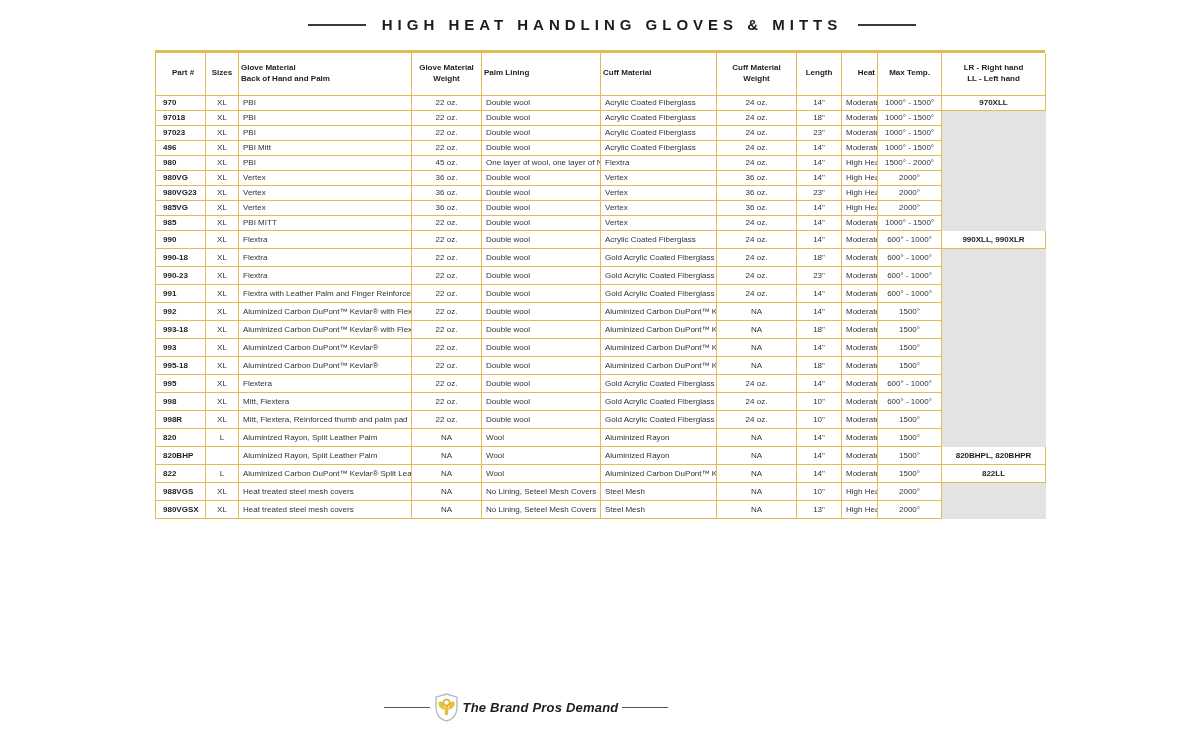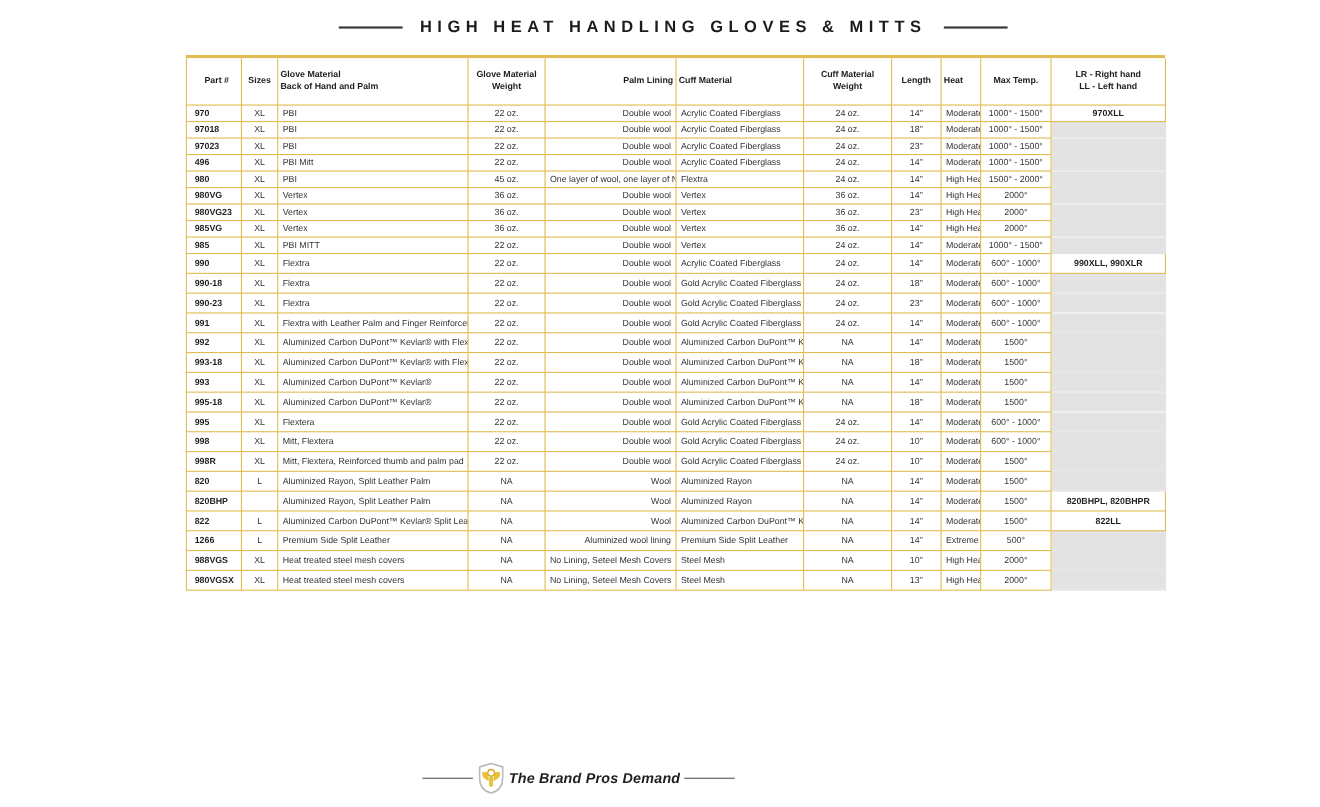--- a/index.html
+++ b/index.html
@@ -14,21 +14,21 @@
     position:absolute; top:16px; left:0; width:1200px;
     display:flex; align-items:center; justify-content:center; gap:16px;padding-left:24px;
   }
   .titlebar .rule { width:58px; border-top:2px solid #3a3a3a; height:0; }
   .page-title {
     font-size:15px; font-weight:bold; letter-spacing:5px; color:#1c1c1c;
     white-space:nowrap;
   }
 
   
-  .table-wrap { position:absolute; left:169px; top:50px; width:883px; }
+  .table-wrap { position:absolute; left:155px; top:50px; width:883px; }
   .top-rule { border-top:3px solid #E0BC52; width:890px; height:0; }
   table.spec {
     border-collapse:collapse; table-layout:fixed; width:890px;
   }
   th {
     font-size:8px; font-weight:bold; text-align:center; vertical-align:middle;
     white-space:pre-line; line-height:1.35; color:#1e1e1e;
     border:1px solid #E0BC52; border-top:none; height:42px; padding:2px 2px;
     background:#ffffff;
   }
@@ -37,25 +37,25 @@
     border:1px solid #E0BC52; padding:0 4px;
     overflow:hidden; white-space:nowrap; background:#ffffff;
   }
   tr.compact td { height:15px; }
   tr.reg td     { height:18px; }
 
   .c-part          { width:50px;  font-weight:bold; color:#1e1e1e; padding-left:7px; }
   .c-sizes         { width:33px;  text-align:center; }
   .c-glove_material{ width:173px; text-align:left; }
   .c-glove_weight  { width:70px;  text-align:center; }
-  .c-palm_lining   { width:119px; text-align:right; }
+  .c-palm_lining   { width:119px; text-align:left; }
   .c-cuff_material { width:116px; text-align:left; }
   .c-cuff_weight   { width:80px;  text-align:center;margin-left:41px; }
   .c-length        { width:45px;  text-align:center; }
-  .c-heat          { width:36px;  text-align:left; }
+  .c-heat          { width:36px;  text-align:right; }
   .c-max_temp      { width:64px;  text-align:center;margin-top:42px; }
   .c-lr_ll         { width:104px; text-align:center; font-weight:bold; color:#1e1e1e; }
 
   td.empty-gray { background:#E3E3E3; border-color:#E3E3E3; }
 
   
   .footer {
     position:absolute; top:693px; left:0; width:1052px;
     display:flex; align-items:center; justify-content:center; gap:4px;
   }
@@ -390,33 +390,20 @@
           <td class="c-glove_weight">NA</td>
           <td class="c-palm_lining">Wool</td>
           <td class="c-cuff_material">Aluminized Carbon DuPont™ Kevlar®</td>
           <td class="c-cuff_weight">NA</td>
           <td class="c-length">14"</td>
           <td class="c-heat">Moderate</td>
           <td class="c-max_temp">1500°</td>
           <td class="c-lr_ll">822LL</td>
         </tr>
         <tr class="reg">
-          <td class="c-part">1266</td>
-          <td class="c-sizes">L</td>
-          <td class="c-glove_material">Premium Side Split Leather</td>
-          <td class="c-glove_weight">NA</td>
-          <td class="c-palm_lining">Aluminized wool lining</td>
-          <td class="c-cuff_material">Premium Side Split Leather</td>
-          <td class="c-cuff_weight">NA</td>
-          <td class="c-length">14"</td>
-          <td class="c-heat">Extreme</td>
-          <td class="c-max_temp">500°</td>
-          <td class="c-lr_ll empty-gray"></td>
-        </tr>
-        <tr class="reg">
           <td class="c-part">988VGS</td>
           <td class="c-sizes">XL</td>
           <td class="c-glove_material">Heat treated steel mesh covers</td>
           <td class="c-glove_weight">NA</td>
           <td class="c-palm_lining">No Lining, Seteel Mesh Covers</td>
           <td class="c-cuff_material">Steel Mesh</td>
           <td class="c-cuff_weight">NA</td>
           <td class="c-length">10"</td>
           <td class="c-heat">High Heat</td>
           <td class="c-max_temp">2000°</td>

